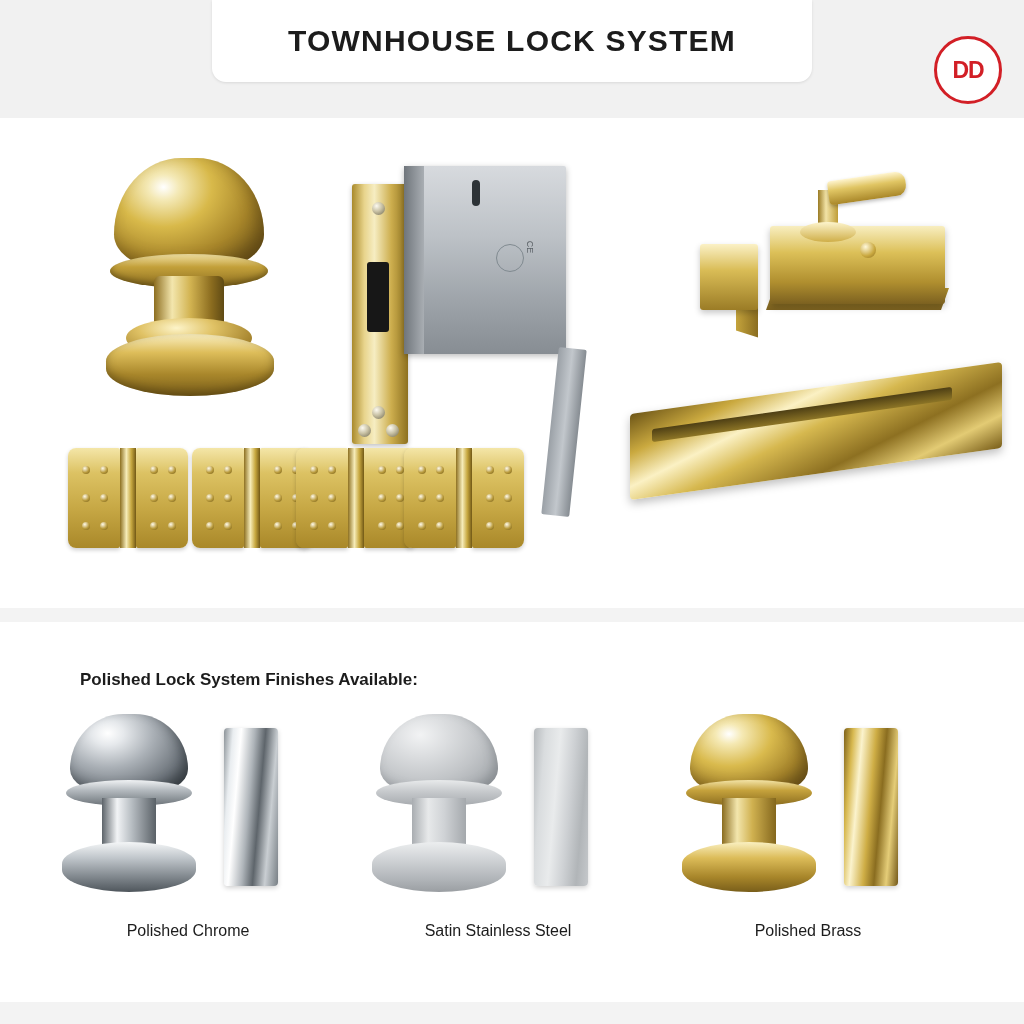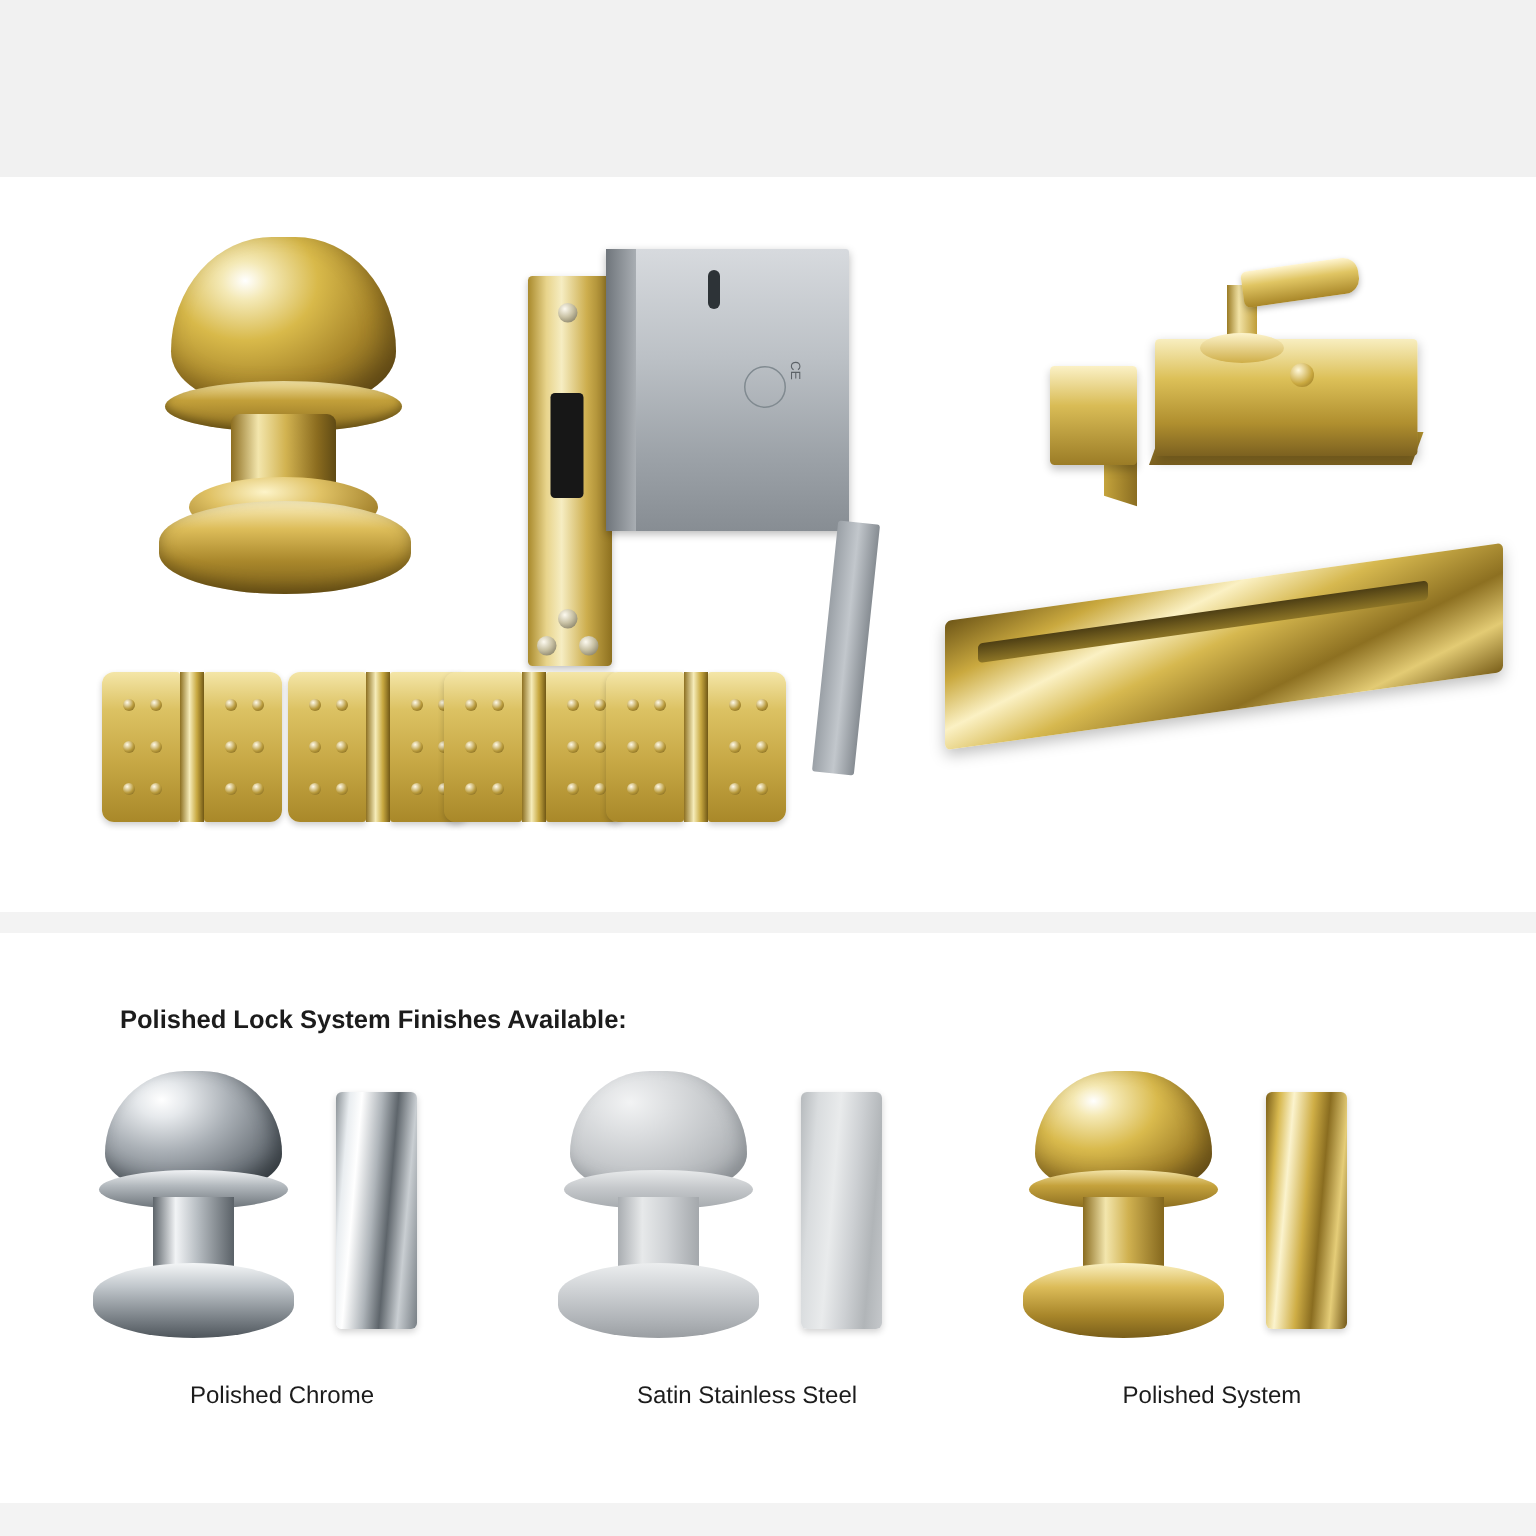--- a/index.html
+++ b/index.html
@@ -504,20 +504,26 @@
     height: 22px;
     background: #f3f3f3;
   }
 </style>
 </head>
 <body>
 
 <div class="page">
 
   <div class="header-band">
+    <div class="title-plate">
+      <div class="title-text">TOWNHOUSE LOCK SYSTEM</div>
+    </div>
+    <div class="brand-logo">
+      <span class="dd">DD</span>
+    </div>
   </div>
 
   <div class="main-panel">
 
     <div class="knob-main">
       <div class="dome"></div>
       <div class="collar"></div>
       <div class="neck"></div>
       <div class="rose-top"></div>
       <div class="rose"></div>
@@ -658,18 +664,18 @@
     </div>
 
     <div class="finish brass" style="left:658px">
       <div class="knob">
         <div class="dome"></div>
         <div class="collar"></div>
         <div class="neck"></div>
         <div class="rose"></div>
       </div>
       <div class="swatch"></div>
-      <div class="caption">Polished System</div>
+      <div class="caption">Polished Brass</div>
     </div>
   </div>
 
   <div class="footer-band"></div>
 </div>
 
 </body></html>

